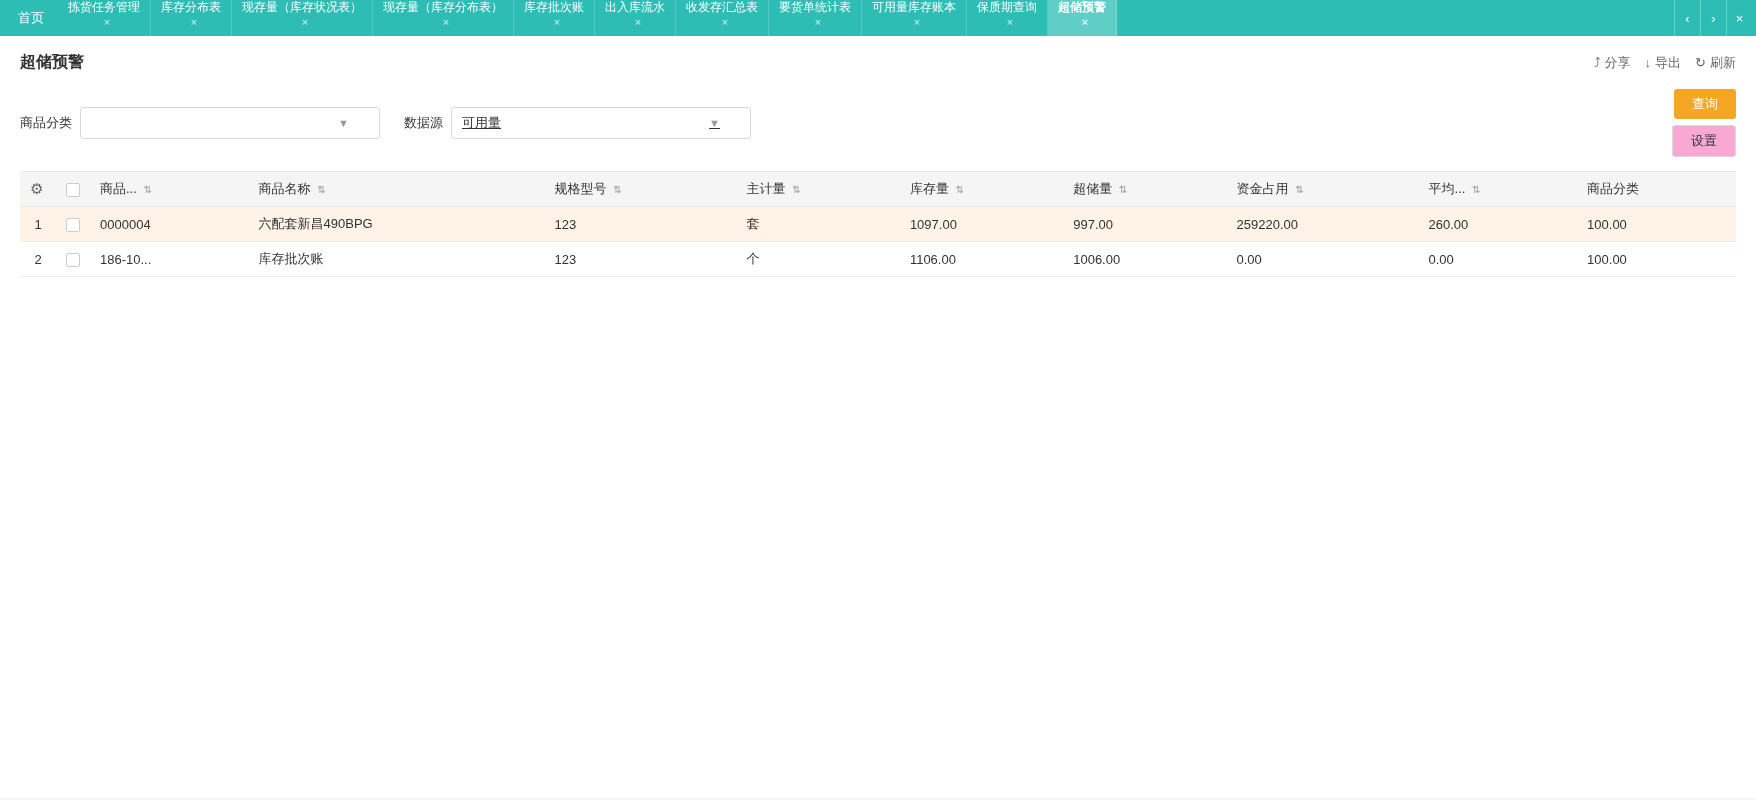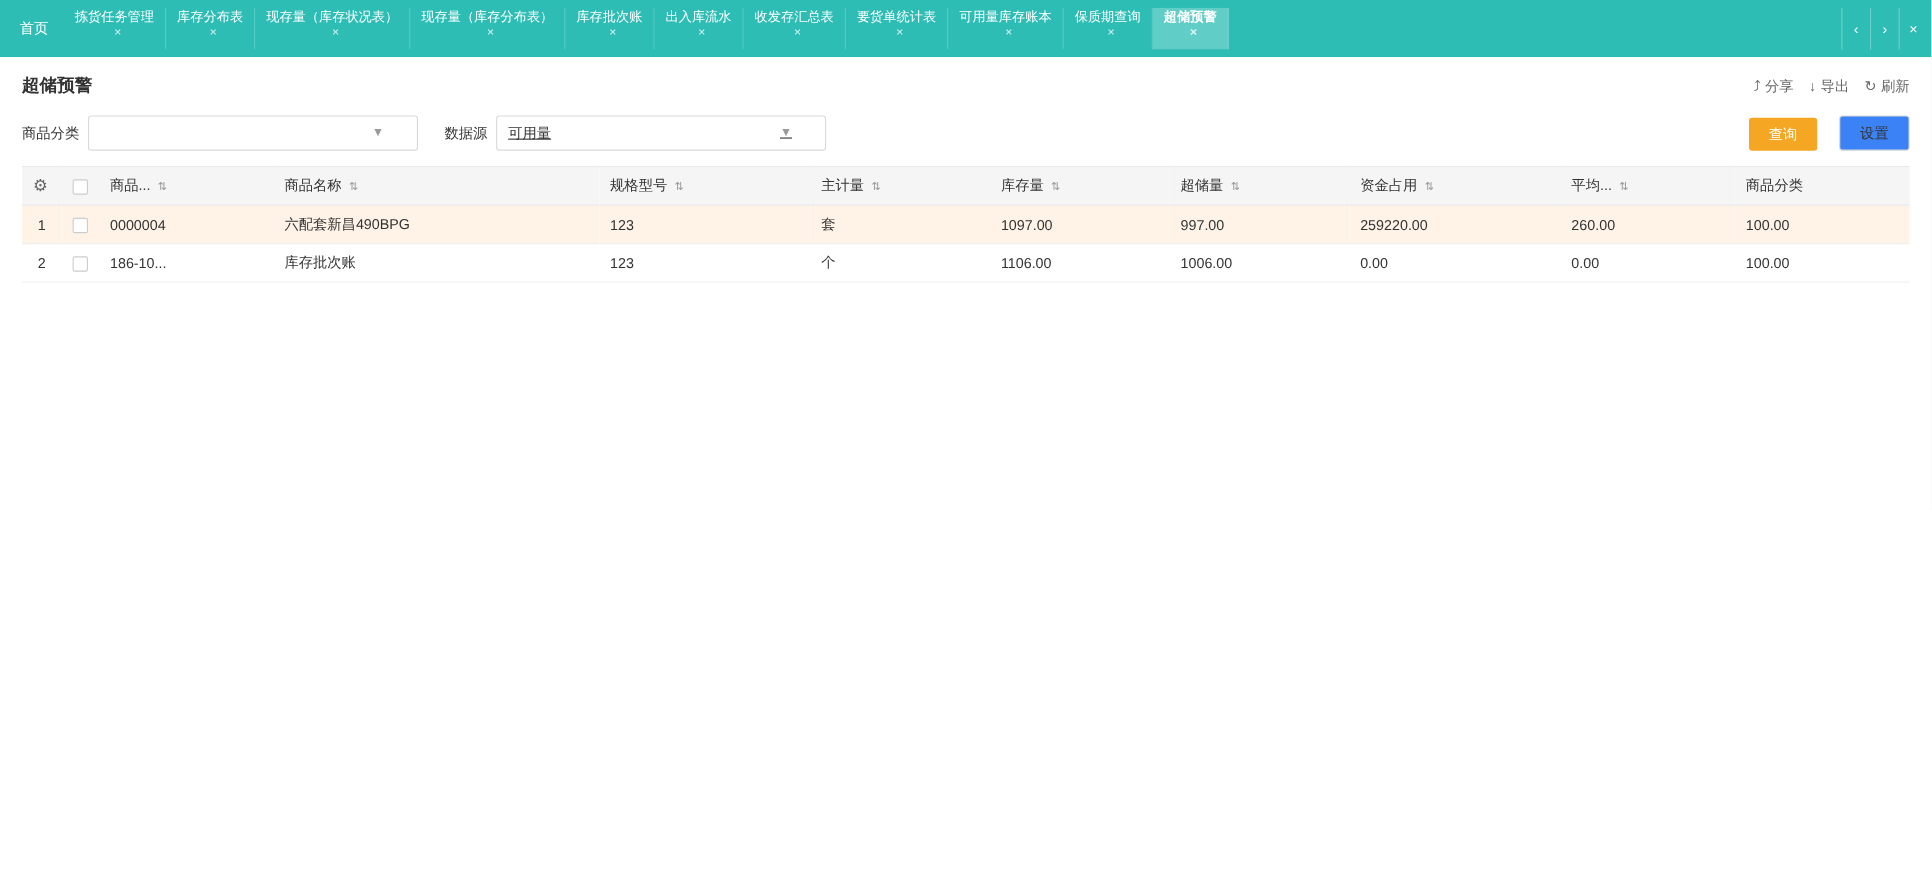--- a/index.html
+++ b/index.html
@@ -3,21 +3,21 @@
   <meta charset="utf-8">
   <style>
     * { box-sizing: border-box; margin: 0; padding: 0; }
     body { font-family: "Microsoft YaHei", "PingFang SC", sans-serif; font-size: 13px; background: #f5f5f5; color: #333; }
 
     
     .topbar {
       background: #2dbdb4;
       display: flex;
       align-items: center;
-      height: 52px;
+      height: 36px;
       padding: 0 4px;
       overflow: hidden;
     }
     .topbar-tab {
       display: flex;
       align-items: center;
       padding: 0 10px;
       height: 38px;
       color: #fff;
       font-size: 12px;
@@ -119,21 +119,21 @@
     .btn-query {
       background: #f5a623;
       color: #fff;
       border: none;
       border-radius: 3px;
       padding: 6px 18px;
       font-size: 13px;
       cursor: pointer;
     }
     .btn-settings {
-      background: #3b82f6;
+      background: #f9a8d4;
       color: #333;
       border: 1px solid #d9d9d9;
       border-radius: 3px;
       padding: 6px 18px;
       font-size: 13px;
       cursor: pointer;
     }
 
     
     .filter-and-buttons {
@@ -143,22 +143,22 @@
       margin-bottom: 14px;
     }
     .filter-section {
       display: flex;
       align-items: center;
       gap: 24px;
       flex-wrap: wrap;
     }
     .button-section {
       display: flex;
-      flex-direction: row;
-      gap: 20px;
+      flex-direction: column;
+      gap: 6px;
       align-items: flex-end;
     }
 
     
     .data-table {
       width: 100%;
       border-collapse: collapse;
       font-size: 13px;
     }
     .data-table thead tr {

